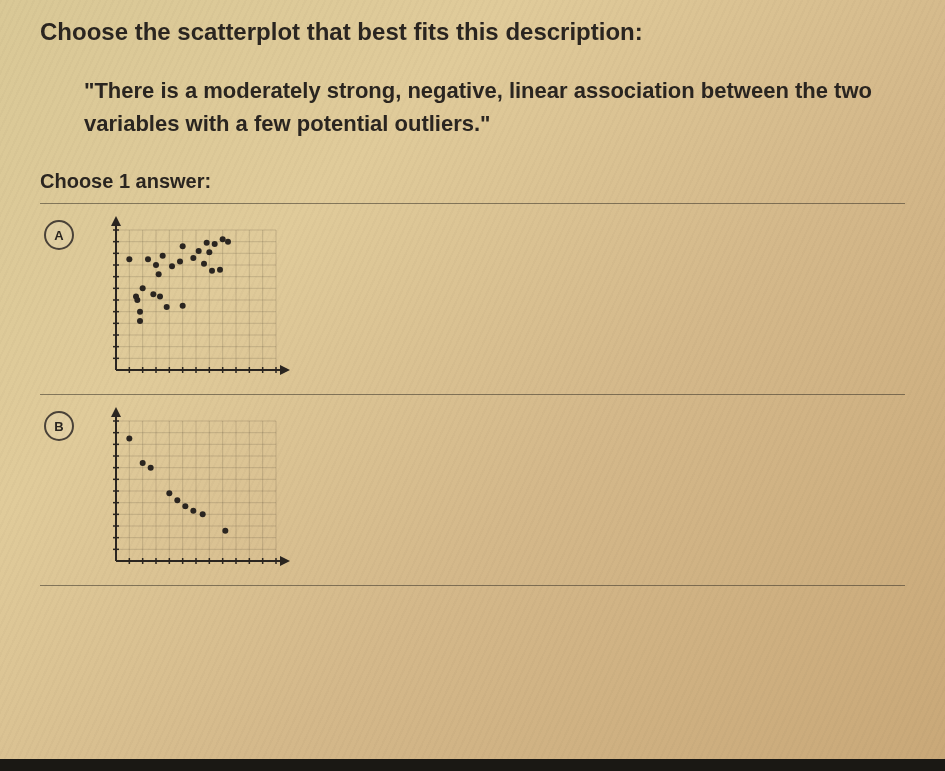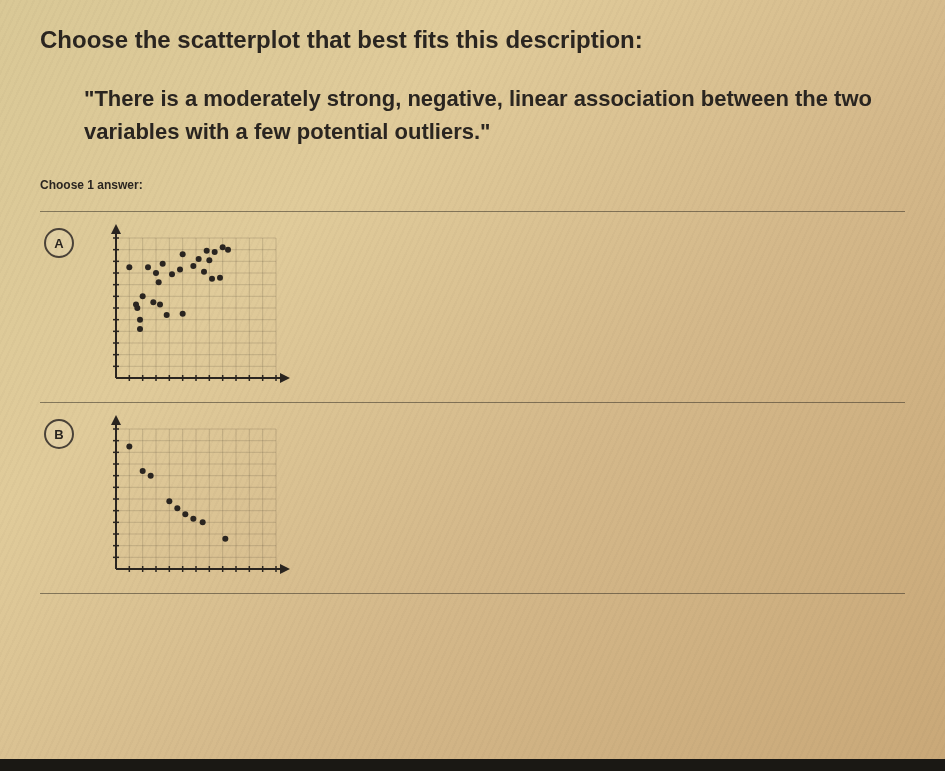--- a/index.html
+++ b/index.html
@@ -20,34 +20,34 @@
     background: repeating-linear-gradient(115deg, rgba(0,0,0,0.02) 0px, rgba(0,0,0,0.02) 2px, transparent 2px, transparent 6px);
     pointer-events: none;
   }
   .content {
     padding: 18px 40px 0 40px;
     position: relative;
   }
   .question-title {
     font-size: 24px;
     font-weight: 700;
-    margin: 8px 0 28px 0;
+    margin: 0 0 28px 0;
     color: #2a2520;
   }
   .quoted {
     margin: 0 0 30px 44px;
     font-size: 22px;
     font-weight: 700;
     line-height: 1.5;
     max-width: 820px;
   }
   .choose-label {
-    font-size: 12px;
-    font-weight: 700;
-    margin-bottom: 19px;
+    font-size: 20px;
+    font-weight: 700;
+    margin-bottom: 10px;
   }
   .answers {
     border-top: 1px solid rgba(40,35,28,0.5);
   }
   .answer-row {
     display: flex;
     align-items: flex-start;
     gap: 18px;
     padding: 10px 4px 10px 4px;
     border-bottom: 1px solid rgba(40,35,28,0.5);

